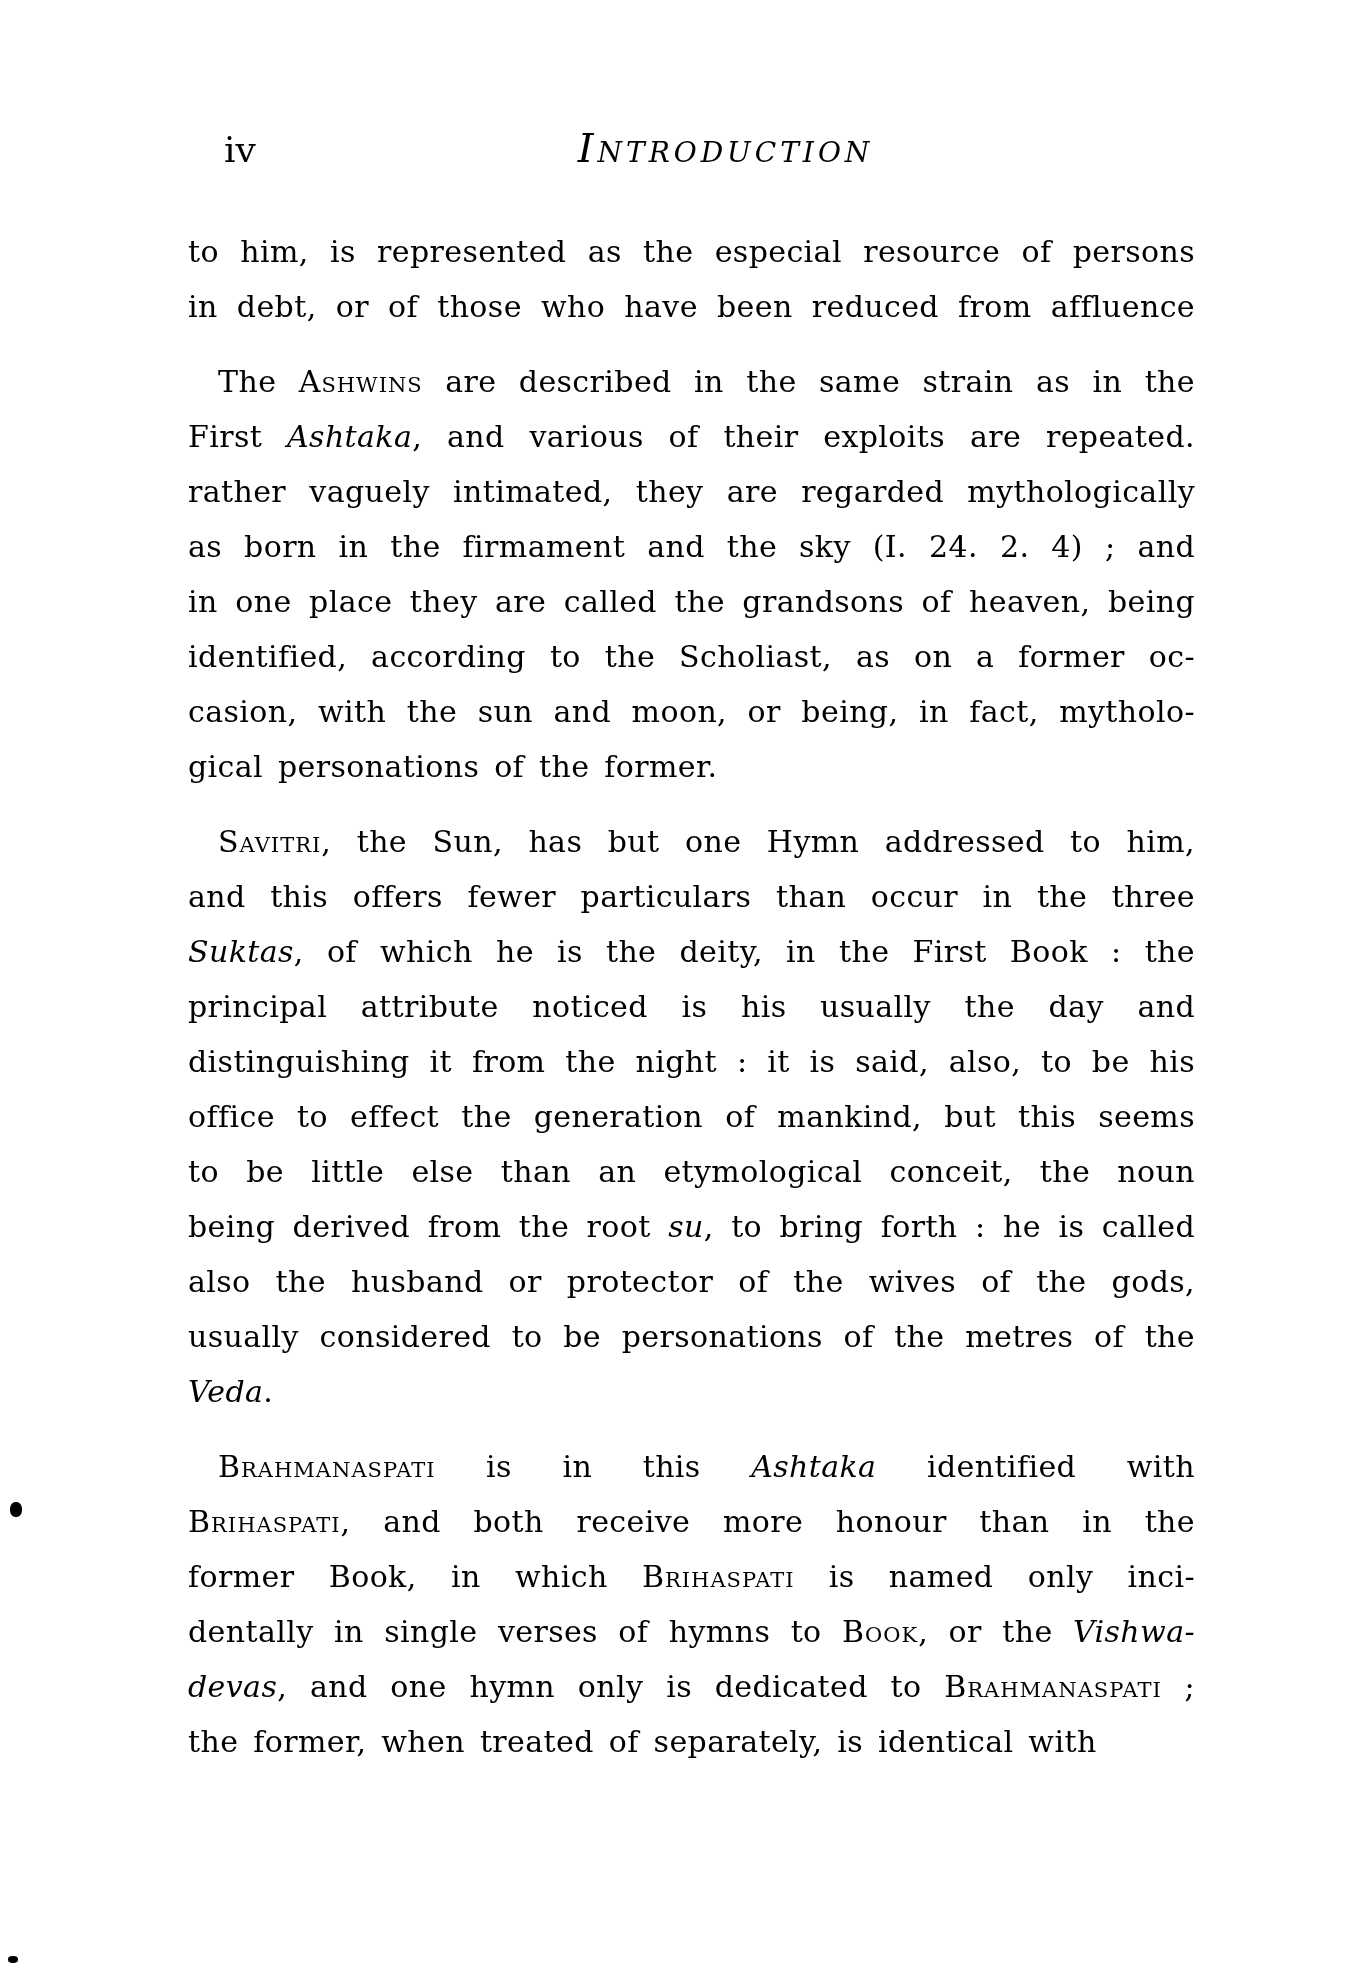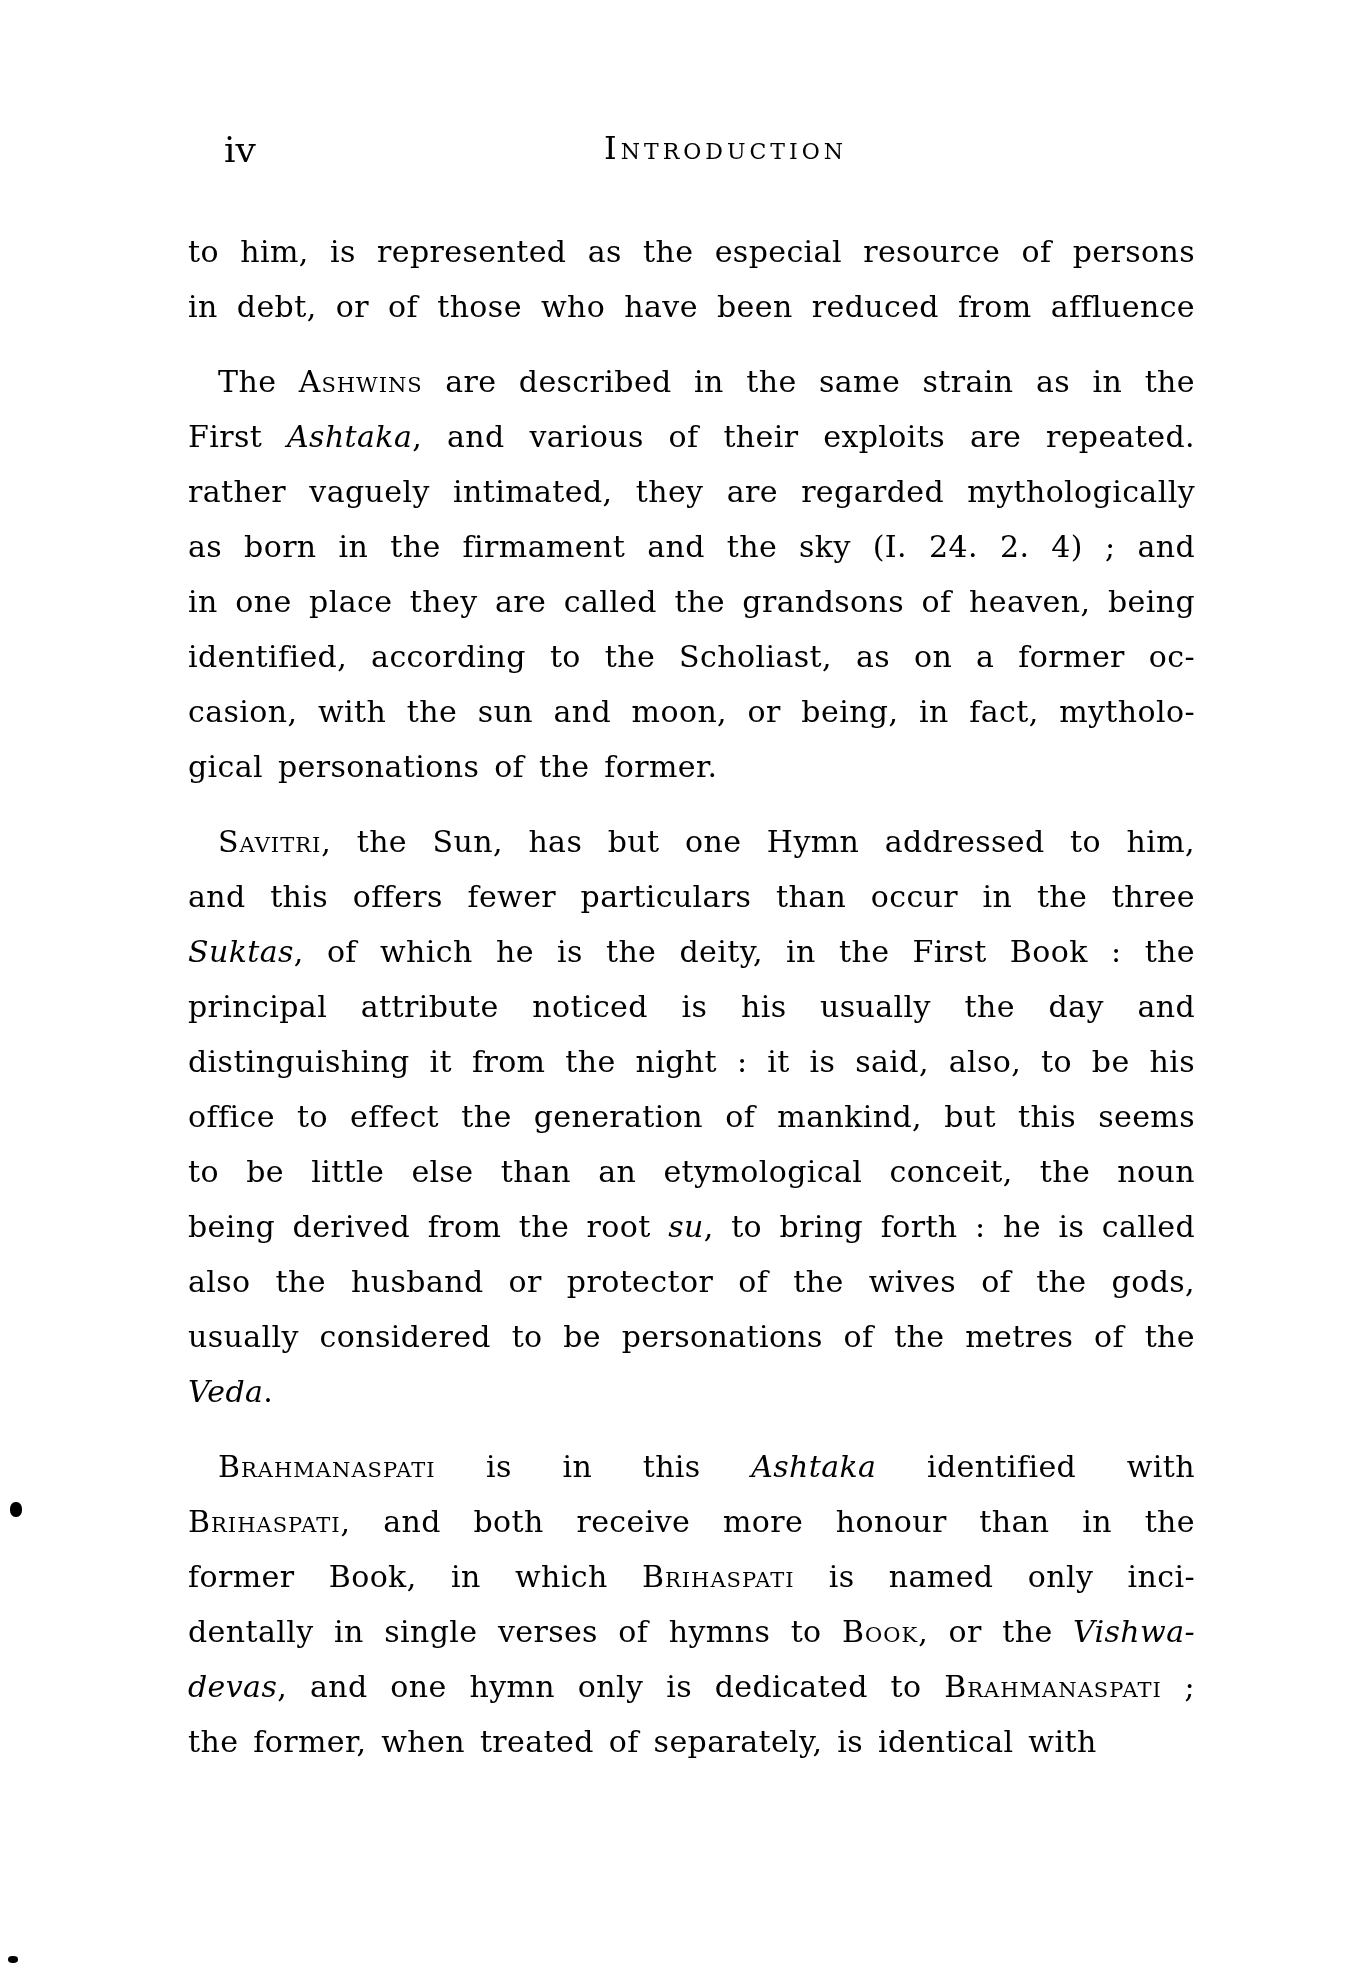--- a/index.html
+++ b/index.html
@@ -29,25 +29,26 @@
     left: 2px;
     top: 4px;
     font-size: 36px;
     line-height: 40px;
   }
   .header-title {
     position: absolute;
     left: 50%;
     transform: translateX(-50%);
     top: 0;
-    font-size: 32px;
+    font-size: 40px;
     line-height: 44px;
     font-variant: small-caps;
     letter-spacing: 4px;
     white-space: nowrap;
+    font-style: italic;
   }
   .text-block {
     position: absolute;
     left: 188px;
     top: 224px;
     width: 1007px;
     font-size: 30px;
     letter-spacing: 0.4px;
   }
   .paragraph { margin: 0 0 0 0; padding-top: 20px; }

